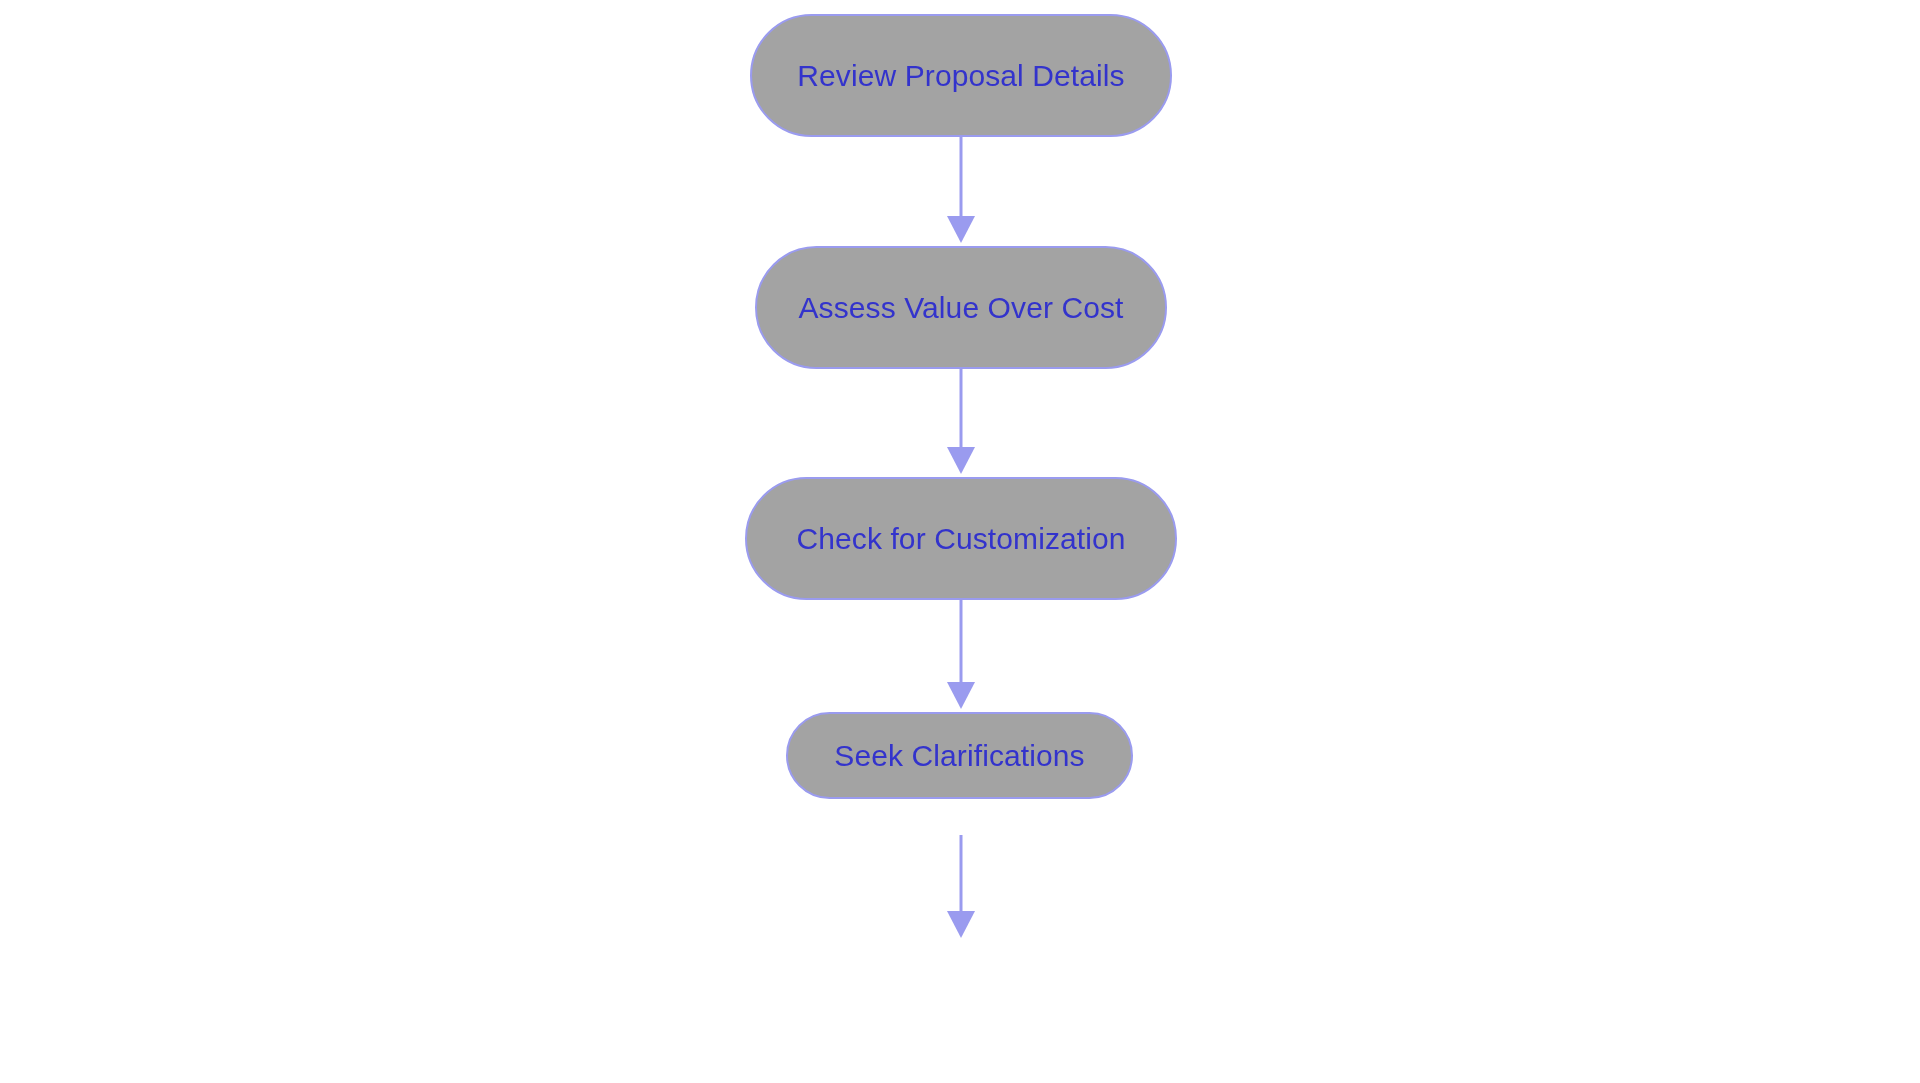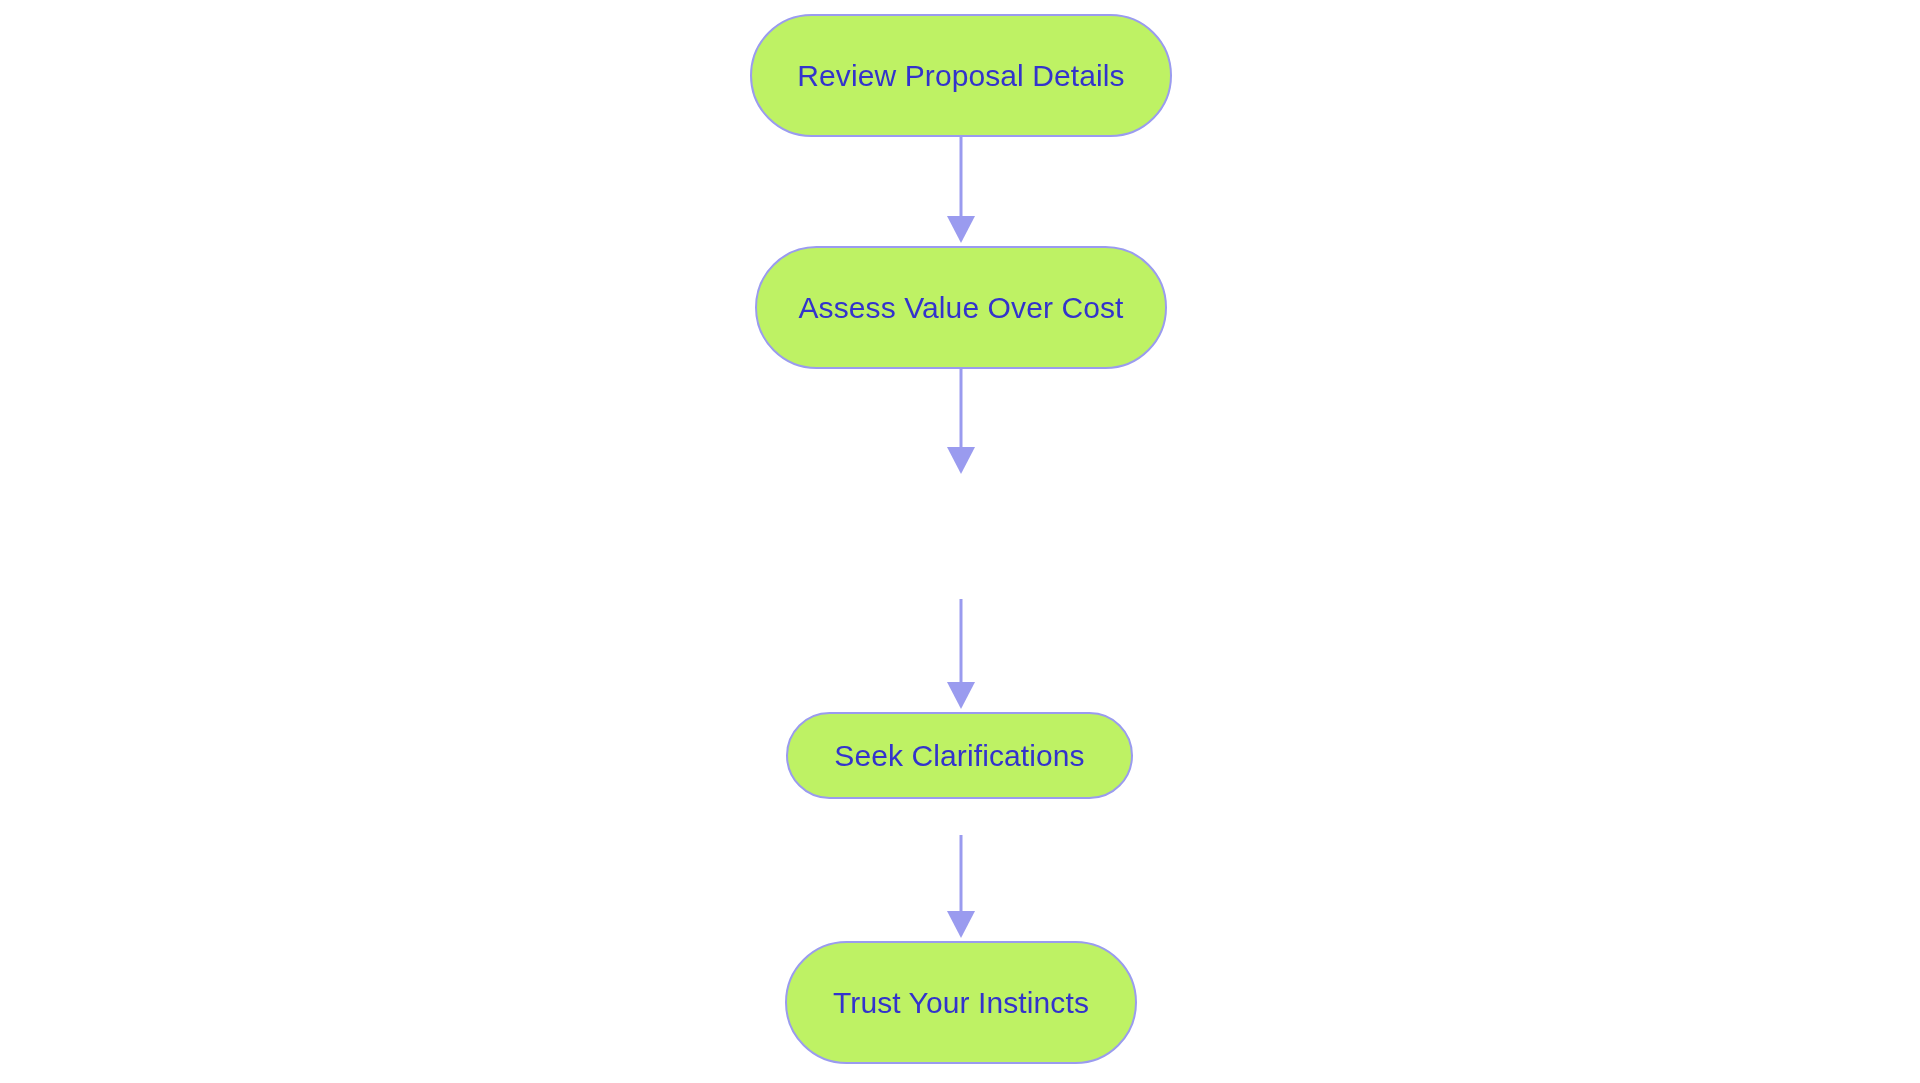--- a/index.html
+++ b/index.html
@@ -18,21 +18,21 @@
   #flowchart-canvas {
     position: relative;
     width: 1920px;
     height: 1083px;
     background: #ffffff;
   }
 
   .flow-node {
     position: absolute;
     box-sizing: border-box;
-    background: #bef264;
+    background: #a3a3a3;
     border: 2px solid #9a9bef;
     border-radius: 999px;
     display: flex;
     align-items: center;
     justify-content: center;
     color: #3333cc;
     font-family: "Liberation Sans", sans-serif;
     font-size: 30px;
     font-weight: 400;
     letter-spacing: 0.1px;
@@ -90,22 +90,22 @@
   </div>
 
   <div class="flow-node" style="left:750px; top:14px; width:422px; height:123px;">
     <span class="flow-node-label">Review Proposal Details</span>
   </div>
 
   <div class="flow-node" style="left:755px; top:246px; width:412px; height:123px;">
     <span class="flow-node-label">Assess Value Over Cost</span>
   </div>
 
+  <div class="flow-node" style="left:745px; top:477px; width:432px; height:123px;">
+    <span class="flow-node-label">Check for Customization</span>
+  </div>
 
   <div class="flow-node" style="left:786px; top:712px; width:347px; height:87px;">
     <span class="flow-node-label">Seek Clarifications</span>
   </div>
 
-  <div class="flow-node" style="left:785px; top:941px; width:352px; height:123px;">
-    <span class="flow-node-label">Trust Your Instincts</span>
-  </div>
 
 </div>
 
 </body></html>

